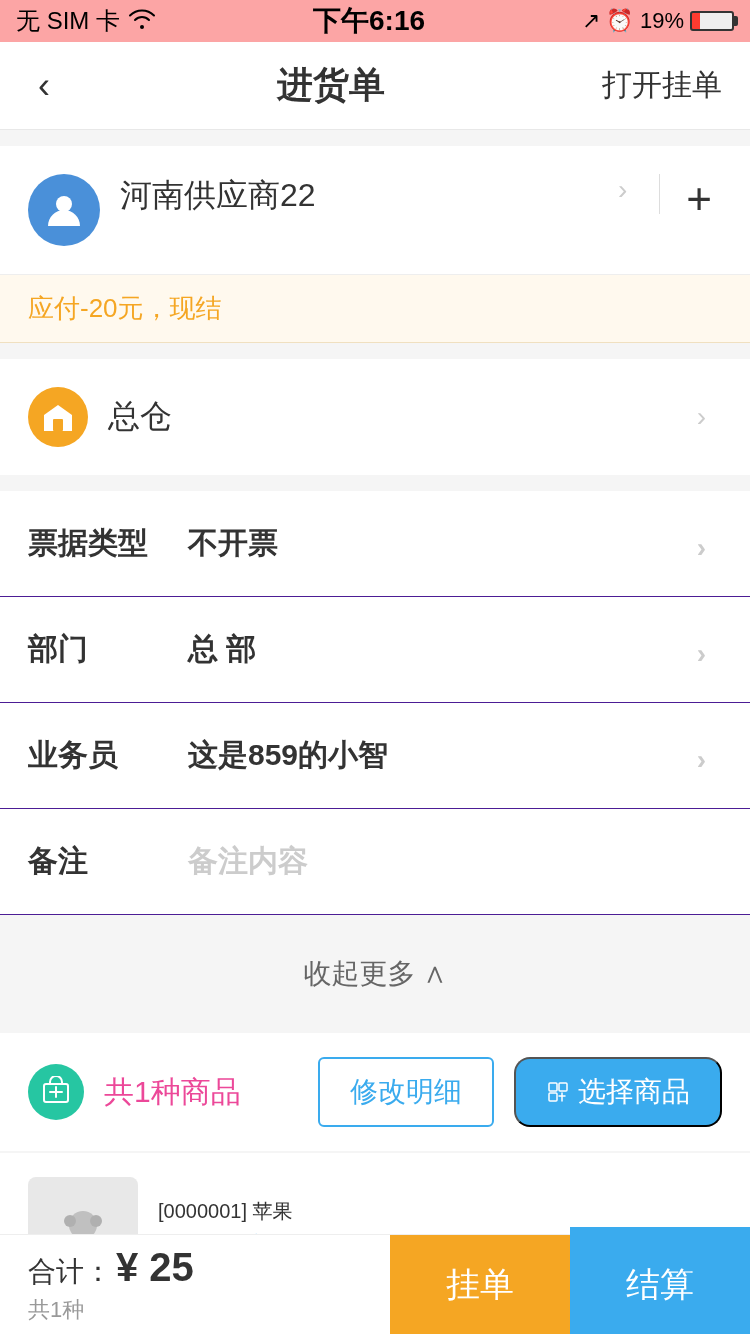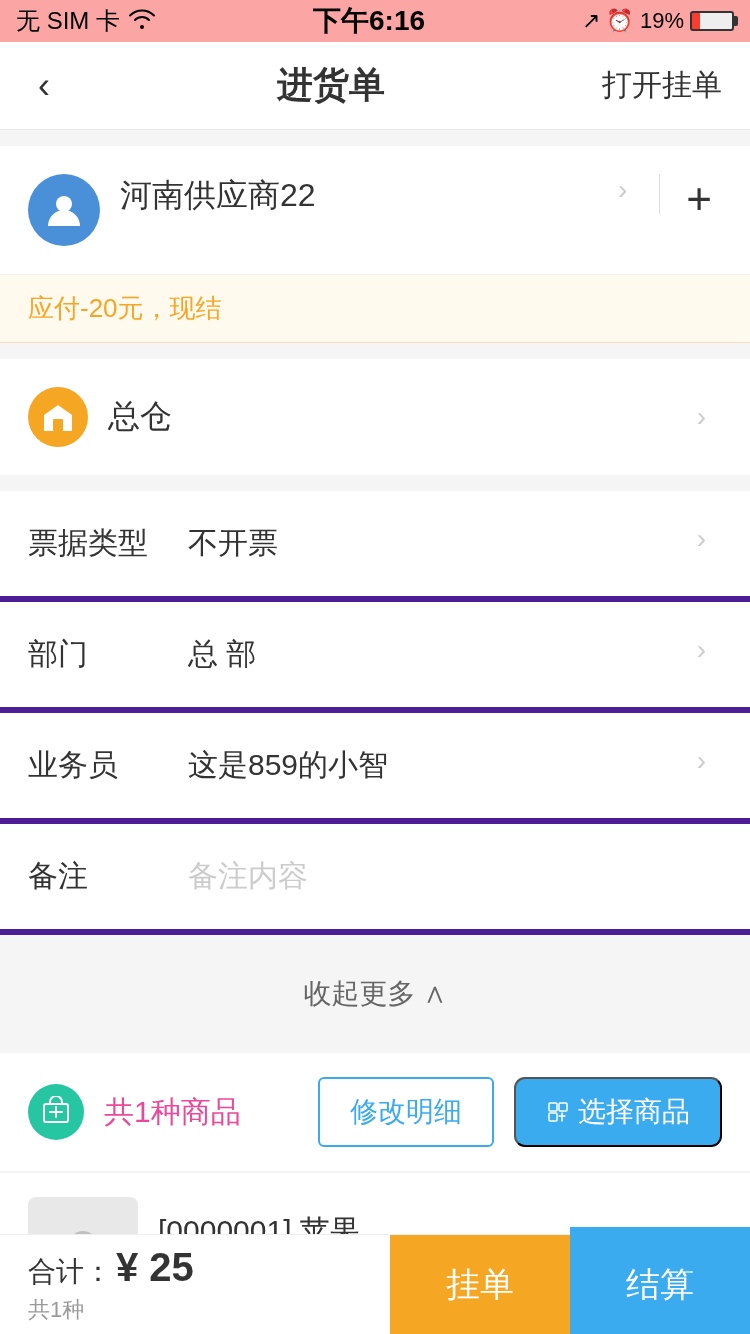--- a/index.html
+++ b/index.html
@@ -147,24 +147,25 @@
       color: #333;
     }
 
     
     .form-section {
       background: #fff;
       margin-top: 16px;
     }
     .form-row {
       display: flex;
-      align-items: flex-start;
+      align-items: flex-end;
       padding: 32px 28px;
-      border-bottom: 6px solid #4c1d95;
-      background: #fff;
+      border-bottom: 1px solid #4c1d95;
+      background: #fff;
+      font-weight: bold;
     }
     .form-label {
       font-size: 30px;
       color: #333;
       width: 140px;
       flex-shrink: 0;
     }
     .form-value {
       flex: 1;
       font-size: 30px;
@@ -211,21 +212,21 @@
       padding: 14px 30px;
       border: 2px solid #3aabee;
       border-radius: 6px;
       color: #3aabee;
       font-size: 28px;
       background: #fff;
       cursor: pointer;
     }
     .btn-select {
       padding: 14px 30px;
-      border-radius: 11px;
+      border-radius: 16px;
       color: #fff;
       font-size: 28px;
       background: #3aabee;
       cursor: pointer;
       display: flex; align-items: center; gap: 8px;
     }
 
     
     .product-item {
       background: #fff;
@@ -240,21 +241,21 @@
       background: #e8e8e8;
       border-radius: 8px;
       display: flex; align-items: center; justify-content: center;
       flex-shrink: 0;
       overflow: hidden;
     }
     .product-info {
       flex: 1;
     }
     .product-name {
-      font-size: 30px;
+      font-size: 20px;
       color: #333;
       margin-bottom: 4px;
     }
     .product-price {
       font-size: 28px;
       color: #333;
     }
     .product-price .highlight {
       color: #3aabee;
     }

